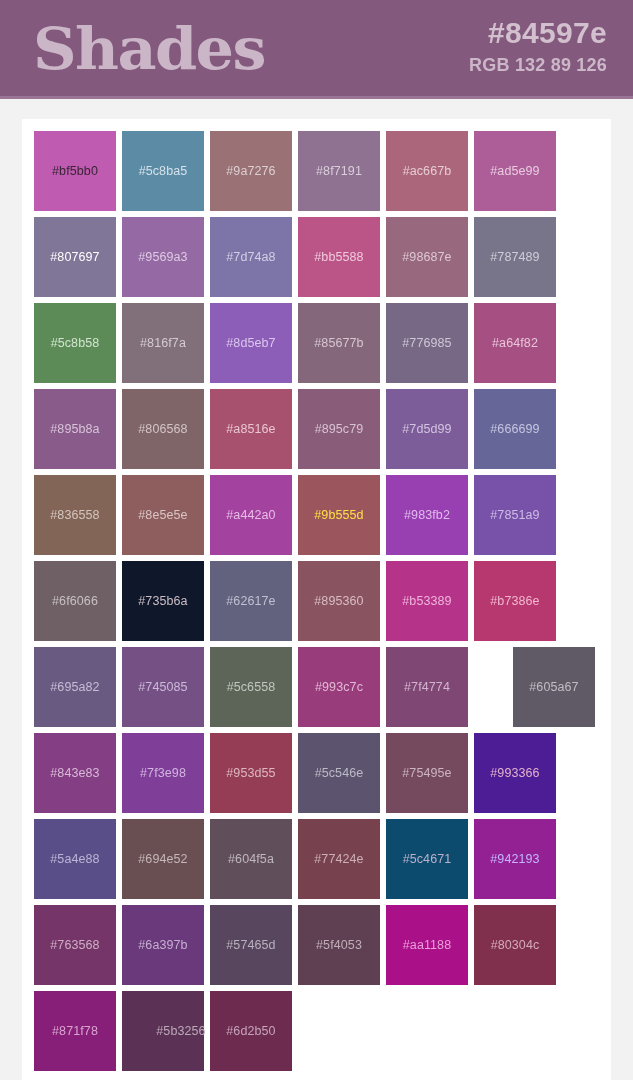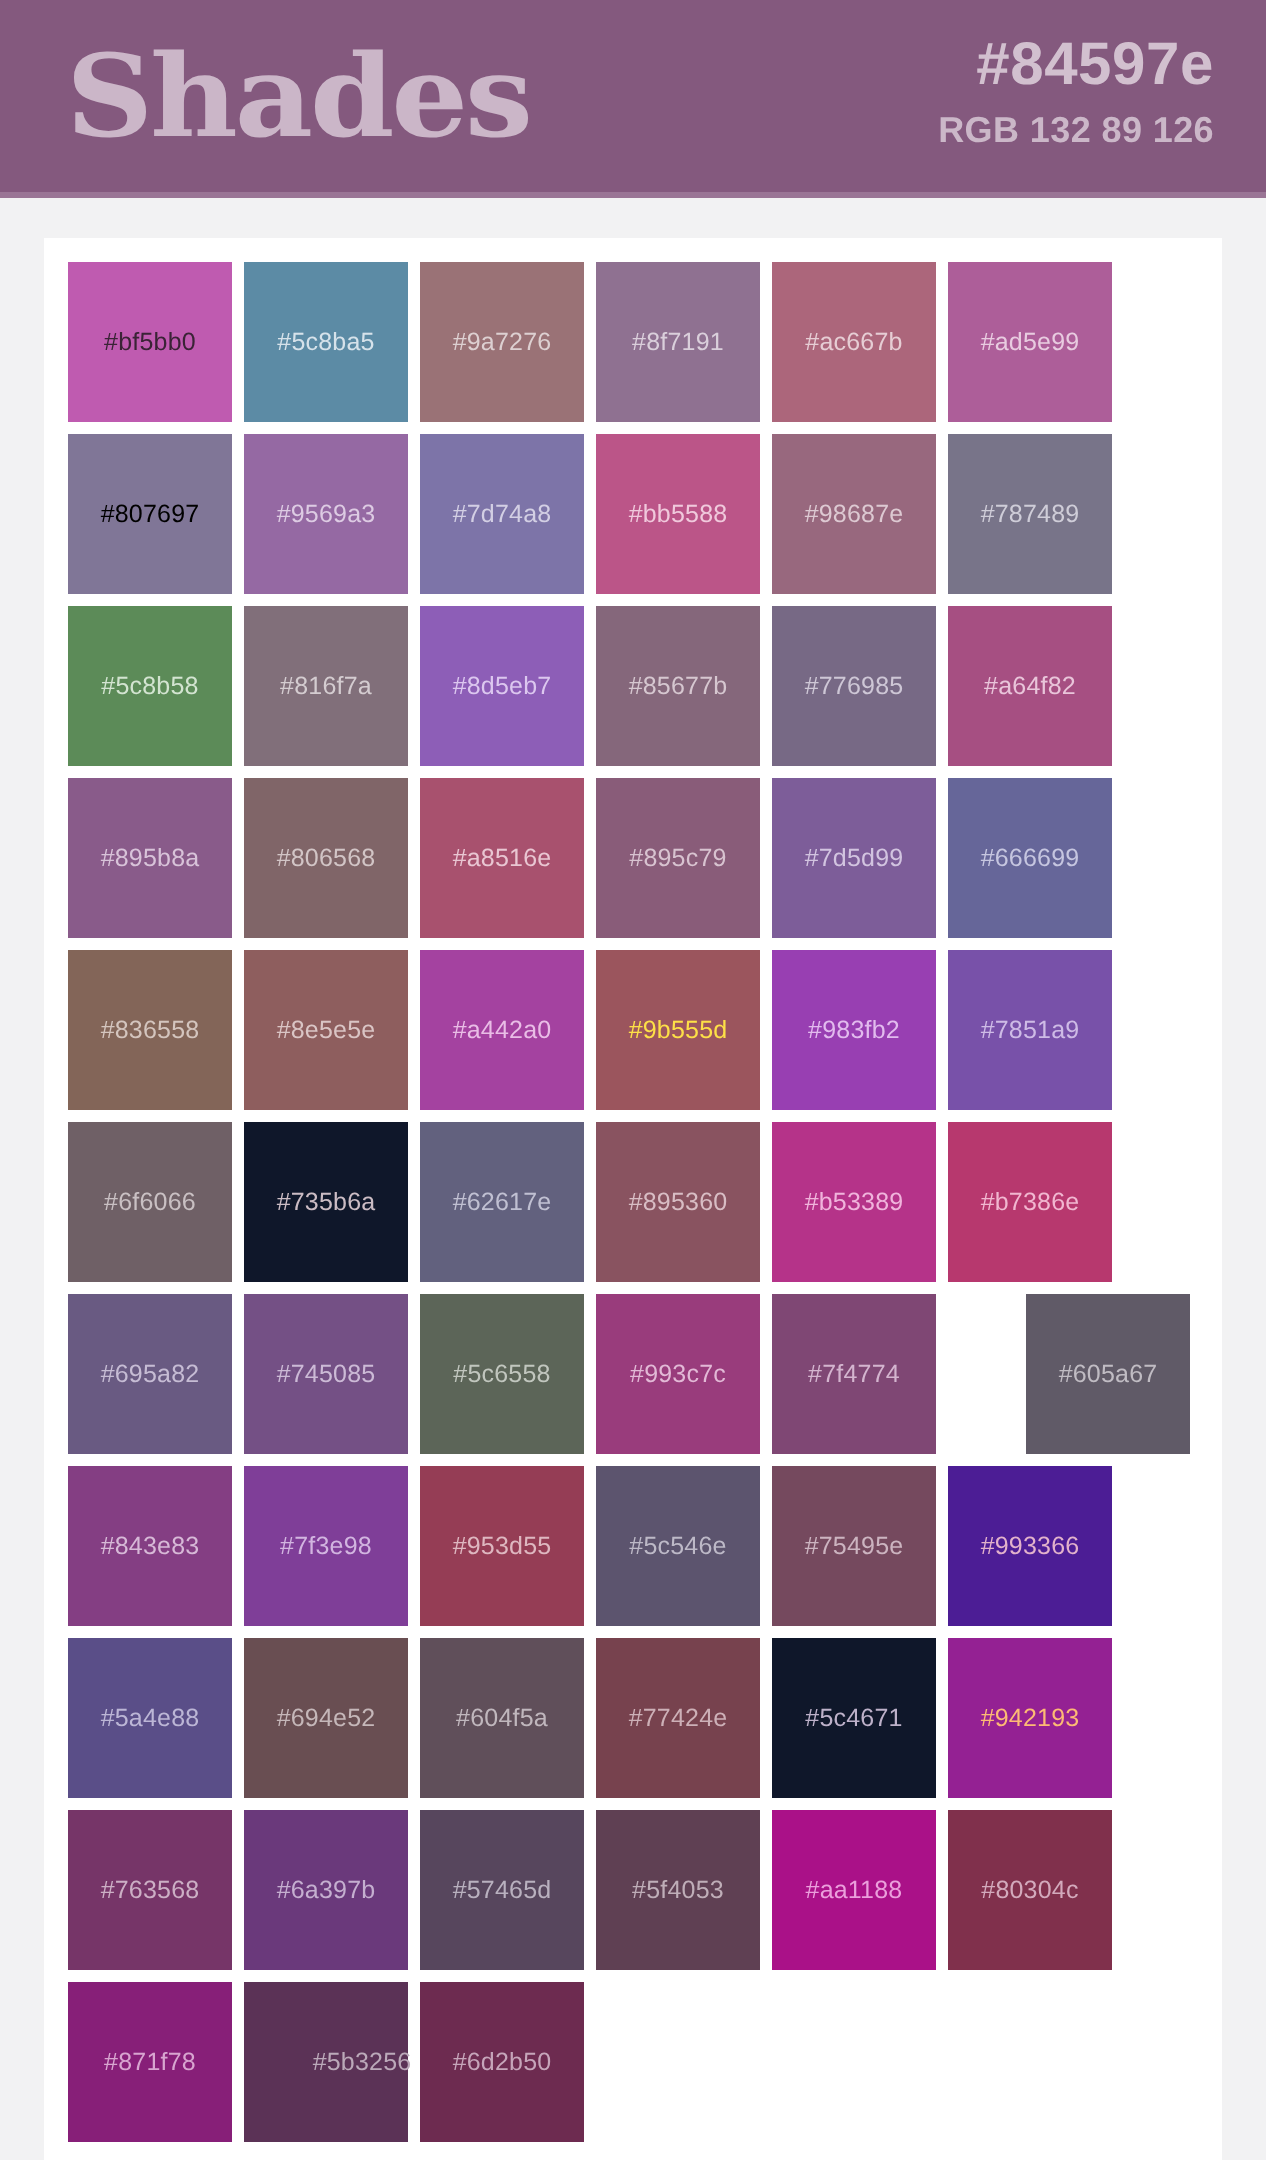--- a/index.html
+++ b/index.html
@@ -93,21 +93,21 @@
   </div>
 </div>
 
 <div class="palette-card" id="palette-card">
     <div class="swatch" style="background: rgb(191, 91, 176); color: rgb(58, 35, 54);">#bf5bb0</div>
     <div class="swatch" style="background: rgb(92, 139, 165); color: rgb(214, 226, 234);">#5c8ba5</div>
     <div class="swatch" style="background: rgb(154, 114, 118); color: rgb(221, 208, 209);">#9a7276</div>
     <div class="swatch" style="background: rgb(143, 113, 145); color: rgb(218, 207, 219);">#8f7191</div>
     <div class="swatch" style="background: rgb(172, 102, 123); color: rgb(230, 205, 212);">#ac667b</div>
     <div class="swatch" style="background: rgb(173, 94, 153); color: rgb(232, 203, 224);">#ad5e99</div>
-    <div class="swatch" style="background: rgb(128, 118, 151); color: #000000;">#807697</div>
+    <div class="swatch" style="background: rgb(128, 118, 151); color: #ffffff;">#807697</div>
     <div class="swatch" style="background: rgb(149, 105, 163); color: rgb(221, 203, 227);">#9569a3</div>
     <div class="swatch" style="background: rgb(125, 116, 168); color: rgb(211, 207, 228);">#7d74a8</div>
     <div class="swatch" style="background: rgb(187, 85, 136); color: rgb(240, 201, 220);">#bb5588</div>
     <div class="swatch" style="background: rgb(152, 104, 126); color: rgb(221, 201, 210);">#98687e</div>
     <div class="swatch" style="background: rgb(120, 116, 137); color: rgb(207, 205, 216);">#787489</div>
     <div class="swatch" style="background: rgb(92, 139, 88); color: rgb(211, 228, 209);">#5c8b58</div>
     <div class="swatch" style="background: rgb(129, 111, 122); color: rgb(212, 204, 208);">#816f7a</div>
     <div class="swatch" style="background: rgb(141, 94, 183); color: rgb(220, 199, 239);">#8d5eb7</div>
     <div class="swatch" style="background: rgb(133, 103, 123); color: rgb(214, 199, 208);">#85677b</div>
     <div class="swatch" style="background: rgb(119, 105, 133); color: rgb(206, 199, 214);">#776985</div>
@@ -139,22 +139,22 @@
     <div class="swatch" style="background: rgb(132, 62, 131); color: rgb(215, 185, 215);">#843e83</div>
     <div class="swatch" style="background: rgb(127, 62, 152); color: rgb(210, 181, 224);">#7f3e98</div>
     <div class="swatch" style="background: rgb(149, 61, 85); color: rgb(222, 183, 192);">#953d55</div>
     <div class="swatch" style="background: rgb(92, 84, 110); color: rgb(189, 185, 199);">#5c546e</div>
     <div class="swatch" style="background: rgb(117, 73, 94); color: rgb(204, 180, 192);">#75495e</div>
     <div class="swatch" style="background: #4c1d95; color: rgb(226, 178, 203);">#993366</div>
     <div class="swatch" style="background: rgb(90, 78, 136); color: rgb(188, 182, 214);">#5a4e88</div>
     <div class="swatch" style="background: rgb(105, 78, 82); color: rgb(197, 183, 185);">#694e52</div>
     <div class="swatch" style="background: rgb(96, 79, 90); color: rgb(192, 183, 189);">#604f5a</div>
     <div class="swatch" style="background: rgb(119, 66, 78); color: rgb(205, 176, 183);">#77424e</div>
-    <div class="swatch" style="background: #0f172a; color: rgb(189, 177, 201);">#5c4671</div>
-    <div class="swatch" style="background: rgb(148, 33, 147); color: #fdba74;">#942193</div>
+    <div class="swatch" style="background: #0c4a6e; color: rgb(189, 177, 201);">#5c4671</div>
+    <div class="swatch" style="background: rgb(148, 33, 147); color: #c4b5fd;">#942193</div>
     <div class="swatch" style="background: rgb(118, 53, 104); color: rgb(204, 175, 197);">#763568</div>
     <div class="swatch" style="background: rgb(106, 57, 123); color: rgb(197, 175, 208);">#6a397b</div>
     <div class="swatch" style="background: rgb(87, 70, 93); color: rgb(185, 177, 191);">#57465d</div>
     <div class="swatch" style="background: rgb(95, 64, 83); color: rgb(191, 174, 184);">#5f4053</div>
     <div class="swatch" style="background: rgb(170, 17, 136); color: rgb(235, 159, 220);">#aa1188</div>
     <div class="swatch" style="background: rgb(128, 48, 76); color: rgb(211, 170, 188);">#80304c</div>
     <div class="swatch" style="background: rgb(135, 31, 120); color: rgb(216, 165, 208);">#871f78</div>
     <div class="swatch" style="background: rgb(91, 50, 86); color: rgb(187, 169, 185); padding-left: 36px;">#5b3256</div>
     <div class="swatch" style="background: rgb(109, 43, 80); color: rgb(198, 165, 186);">#6d2b50</div>
   </div>

